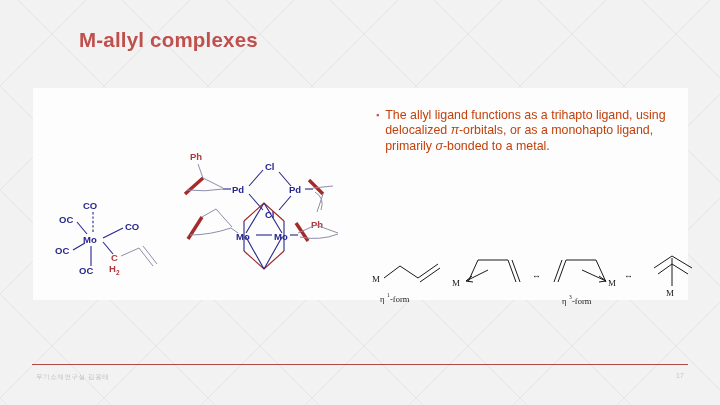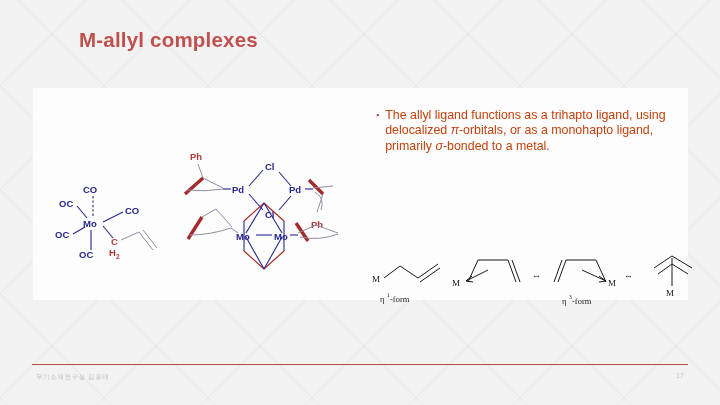--- a/index.html
+++ b/index.html
@@ -33,21 +33,21 @@
 
   
   .content-panel{
     position:absolute;left:33px;top:88px;width:655px;height:212px;
     background:#fdfdfd;
   }
 
   .figure{position:absolute;}
   #ni-complex{left:52px;top:108px;}
   #pd-dimer{left:183px;top:103px;margin-top:45px;}
-  #mo-carbonyl{left:53px;top:180px;text-decoration:underline;}
+  #mo-carbonyl{left:53px;top:196px;text-decoration:underline;}
   #mo-dimer{left:186px;top:193px;}
   #hapticity{left:366px;top:252px;}
 
   .bullet-block{
     position:absolute;left:376px;top:108px;width:320px;
   }
   .bullet-row{display:flex;align-items:flex-start;}
   .bullet-mark{
     color:#c0504d;font-size:9px;line-height:15px;
     margin-right:6px;flex:0 0 auto;

